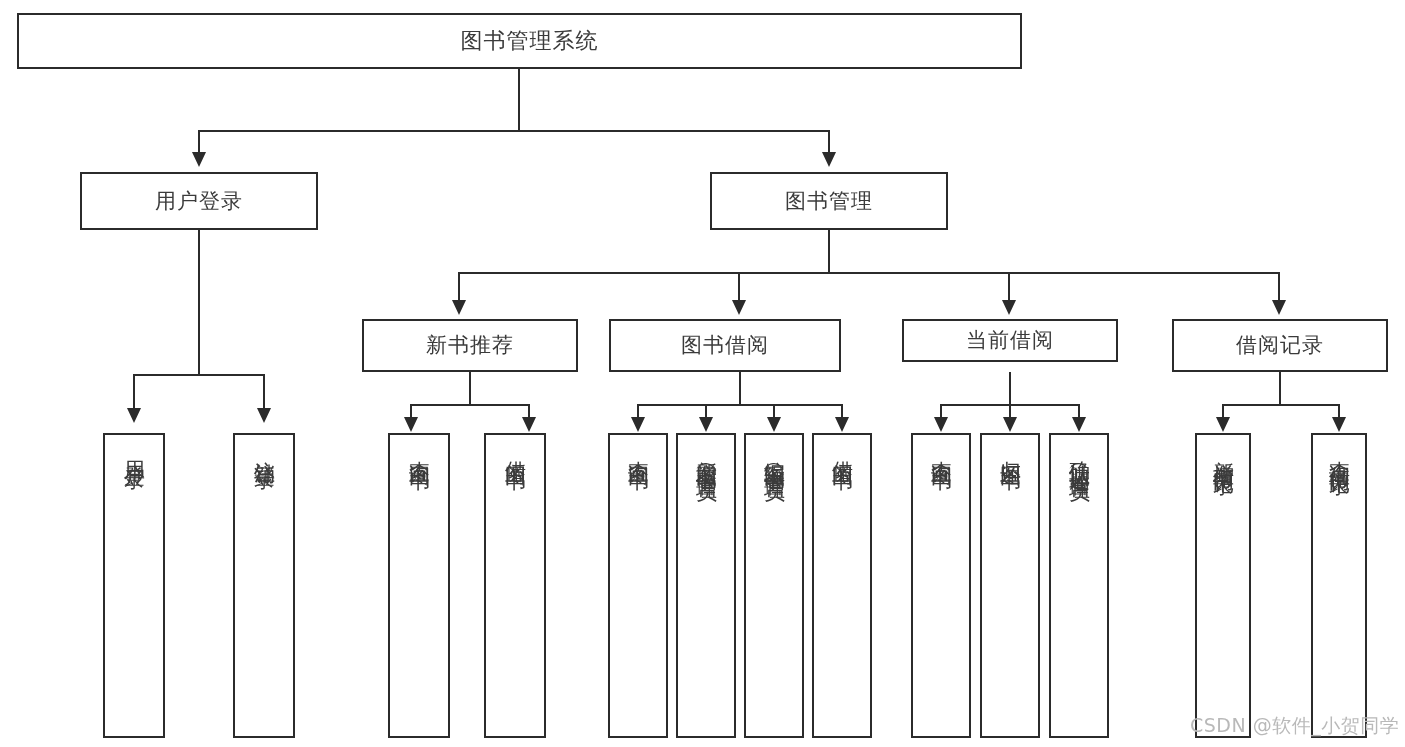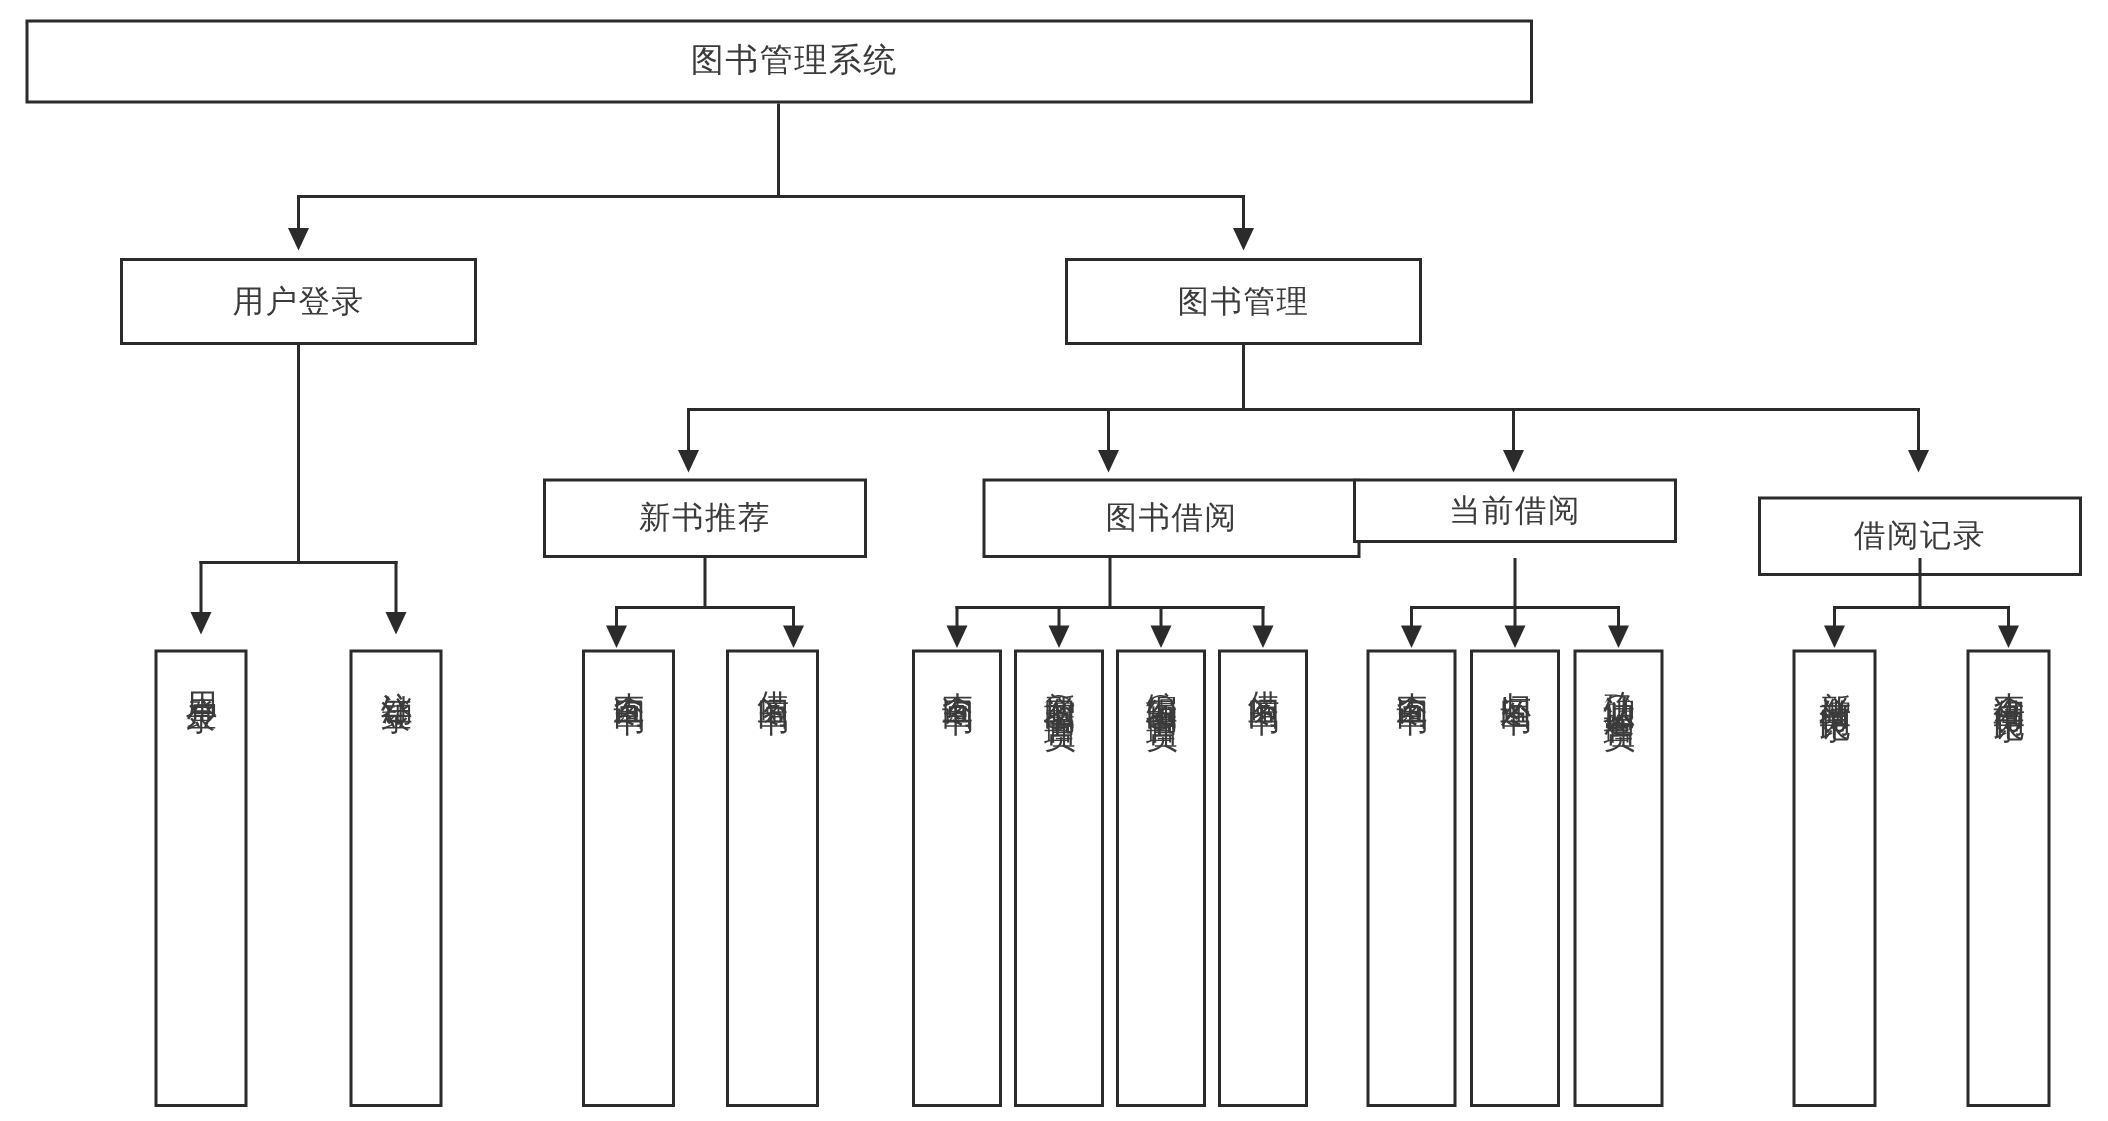--- a/index.html
+++ b/index.html
@@ -110,27 +110,27 @@
   <div class="vline" style="left:738px;top:272px;width:2px;height:30px;"></div>
   <div class="arrow" style="left:732px;top:300px;"></div>
   <div class="vline" style="left:1008px;top:272px;width:2px;height:30px;"></div>
   <div class="arrow" style="left:1002px;top:300px;"></div>
   <div class="vline" style="left:1278px;top:272px;width:2px;height:30px;"></div>
   <div class="arrow" style="left:1272px;top:300px;"></div>
 
   <div class="node" style="left:362px;top:319px;width:216px;height:53px;justify-content:center;">
     <span class="label">新书推荐</span>
   </div>
-  <div class="node" style="left:655px;top:319px;width:252px;height:53px;">
+  <div class="node" style="left:609px;top:319px;width:232px;height:53px;">
     <span class="label">图书借阅</span>
   </div>
   <div class="node" style="left:902px;top:319px;width:216px;height:43px;">
     <span class="label">当前借阅</span>
   </div>
-  <div class="node" style="left:1172px;top:319px;width:216px;height:53px;margin-top:12px;">
+  <div class="node" style="left:1172px;top:319px;width:216px;height:53px;">
     <span class="label">借阅记录</span>
   </div>
 
   <div class="vline" style="left:469px;top:372px;width:2px;height:33px;"></div>
   <div class="hline" style="left:410px;top:404px;width:120px;height:2px;"></div>
   <div class="vline" style="left:410px;top:404px;width:2px;height:15px;"></div>
   <div class="arrow" style="left:404px;top:417px;"></div>
   <div class="vline" style="left:528px;top:404px;width:2px;height:15px;"></div>
   <div class="arrow" style="left:522px;top:417px;"></div>
 
@@ -198,14 +198,15 @@
     <span class="label">确认归还（管理员）</span>
   </div>
 
   <div class="node vert" style="left:1195px;top:433px;width:56px;height:305px;">
     <span class="label">新增借阅记录</span>
   </div>
   <div class="node vert" style="left:1311px;top:433px;width:56px;height:305px;">
     <span class="label">查询借阅记录</span>
   </div>
 
+  <div class="watermark" style="left:1190px;top:713px;">CSDN @软件_小贺同学</div>
 
 </div>
 
 </body></html>

